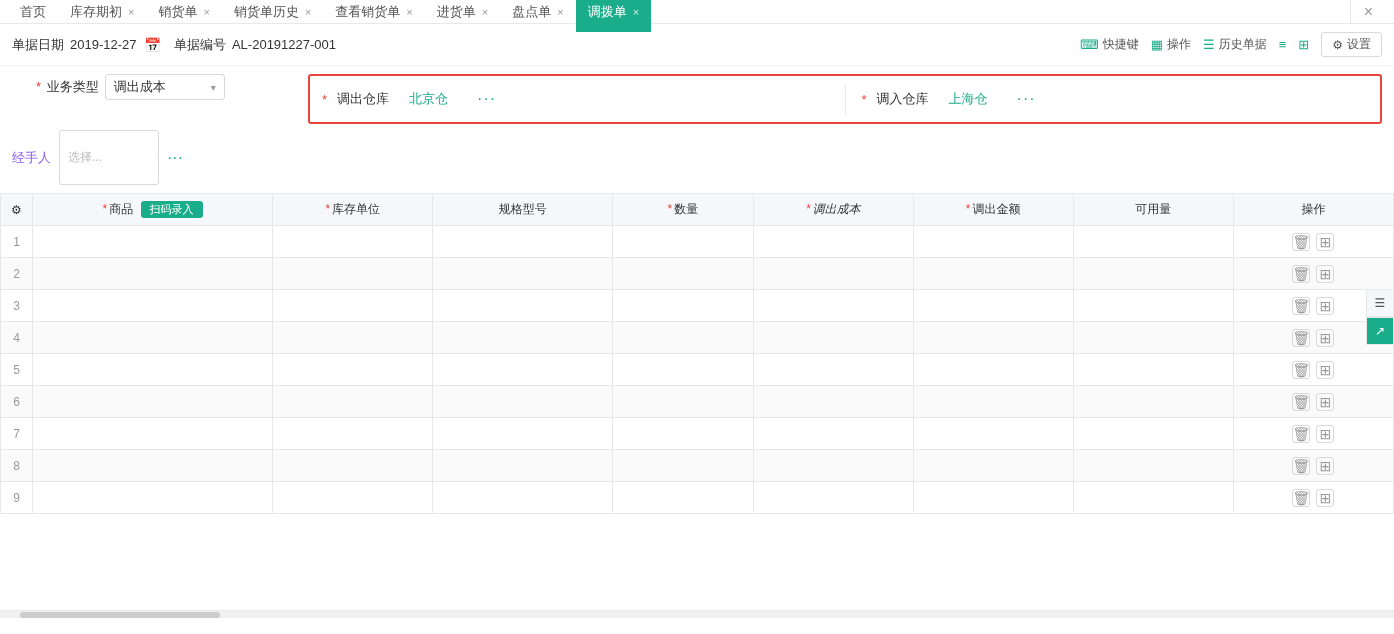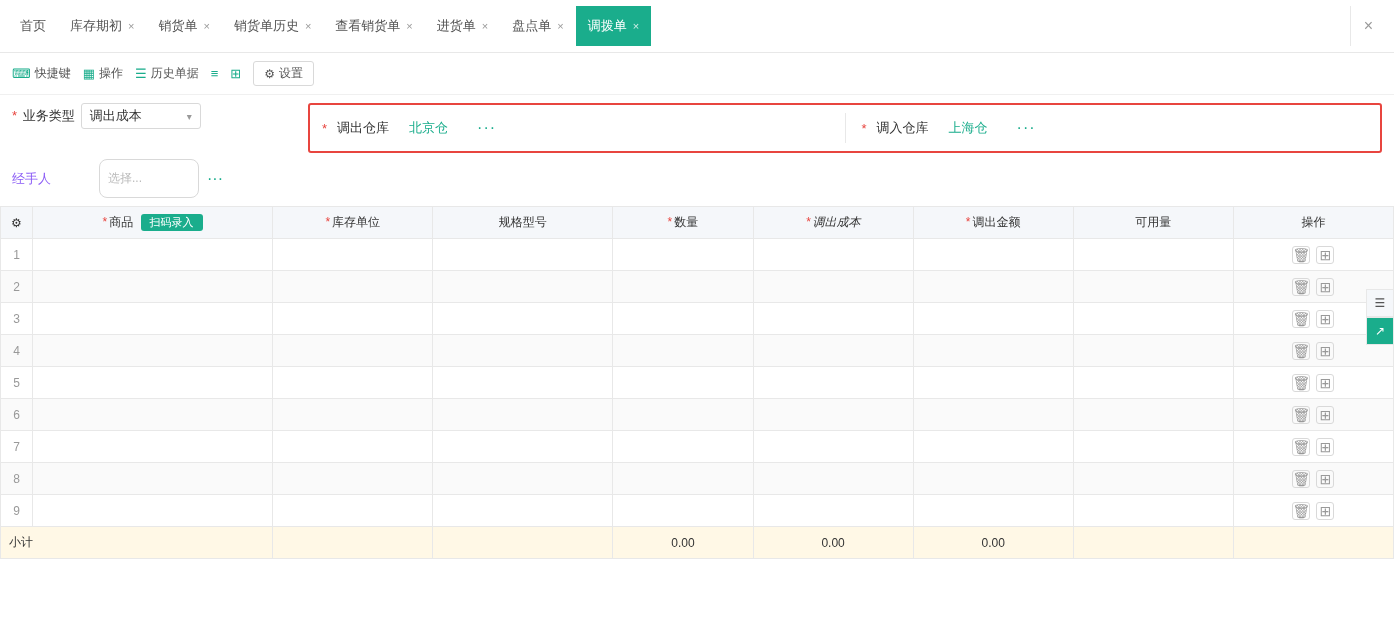--- a/index.html
+++ b/index.html
@@ -4,21 +4,21 @@
   <style>
     * { box-sizing: border-box; margin: 0; padding: 0; }
     body { font-family: "Microsoft YaHei", "PingFang SC", sans-serif; font-size: 13px; color: #333; background: #fff; overflow: hidden; }
 
     
     .tab-bar {
       display: flex;
       align-items: center;
       border-bottom: 1px solid #e8e8e8;
       background: #fff;
-      height: 53px;
+      height: 24px;
       padding: 0 8px;
     }
     .tab-item {
       display: flex;
       align-items: center;
       padding: 0 12px;
       height: 40px;
       cursor: pointer;
       font-size: 13px;
       color: #555;
@@ -113,20 +113,21 @@
       border-radius: 3px;
       padding: 8px 12px;
       display: flex;
       align-items: center;
       gap: 0;
     }
     .form-group {
       display: flex;
       align-items: center;
       gap: 6px;
+      margin-left: 24px;
     }
     .form-group label { white-space: nowrap; }
     .required-star { color: #e8453f; margin-right: 2px; }
     .select-value {
       padding: 3px 8px;
       border: 1px solid #d9d9d9;
       border-radius: 3px;
       min-width: 120px;
       background: #fff;
       cursor: pointer;
@@ -160,26 +161,25 @@
       display: flex;
       align-items: center;
       padding: 6px 12px 8px;
       gap: 8px;
       background: #fff;
     }
     .handler-label { color: #8b5cf6; }
     .handler-select {
       color: #bbb;
       cursor: pointer;
-      padding: 10px 8px;
+      padding: 18px 8px;
       border: 1px solid #d9d9d9;
-      border-radius: 8px;
+      border-radius: 3px;
       min-width: 100px;
       font-size: 12px;
-      margin-left: 40px;
     }
     .handler-more { color: #1aad8c; cursor: pointer; font-size: 16px; }
 
     
     .table-container {
       overflow: auto;
       flex: 1;
       background: #fff;
     }
     table {
@@ -342,20 +342,31 @@
     <span>调拨单</span>
     <span class="tab-close">×</span>
   </div>
   <div class="tab-spacer"></div>
   <div class="tab-window-close">×</div>
 </div>
 
 <div class="main-wrapper">
 
   <div class="toolbar">
+    <div class="toolbar-left">
+      <div class="toolbar-field">
+        <label>单据日期</label>
+        <span class="value">2019-12-27</span>
+        <span class="calendar-icon">📅</span>
+      </div>
+      <div class="toolbar-field">
+        <label>单据编号</label>
+        <span class="value">AL-20191227-001</span>
+      </div>
+    </div>
     <div class="toolbar-right">
       <div class="toolbar-action">
         <span class="icon">⌨</span>
         <span>快捷键</span>
       </div>
       <div class="toolbar-action">
         <span class="icon">▦</span>
         <span>操作</span>
       </div>
       <div class="toolbar-action">
@@ -575,30 +586,20 @@
         <td></td>
         <td></td>
         <td></td>
         <td>
           <div class="action-cell">
             <span class="action-icon">🗑</span>
             <span class="action-icon copy">⊞</span>
           </div>
         </td>
       </tr>
-          <tr class="subtotal-row">
-        <td colspan="2" style="text-align:left; padding-left:8px;">小计</td>
-        <td></td>
-        <td></td>
-        <td>0.00</td>
-        <td>0.00</td>
-        <td>0.00</td>
-        <td></td>
-        <td></td>
-      </tr>
         </tbody>
     </table>
   </div>
 
   <div class="bottom-bar">
     <div class="scrollbar-thumb"></div>
   </div>
 </div>
 
 <div class="right-tools">

